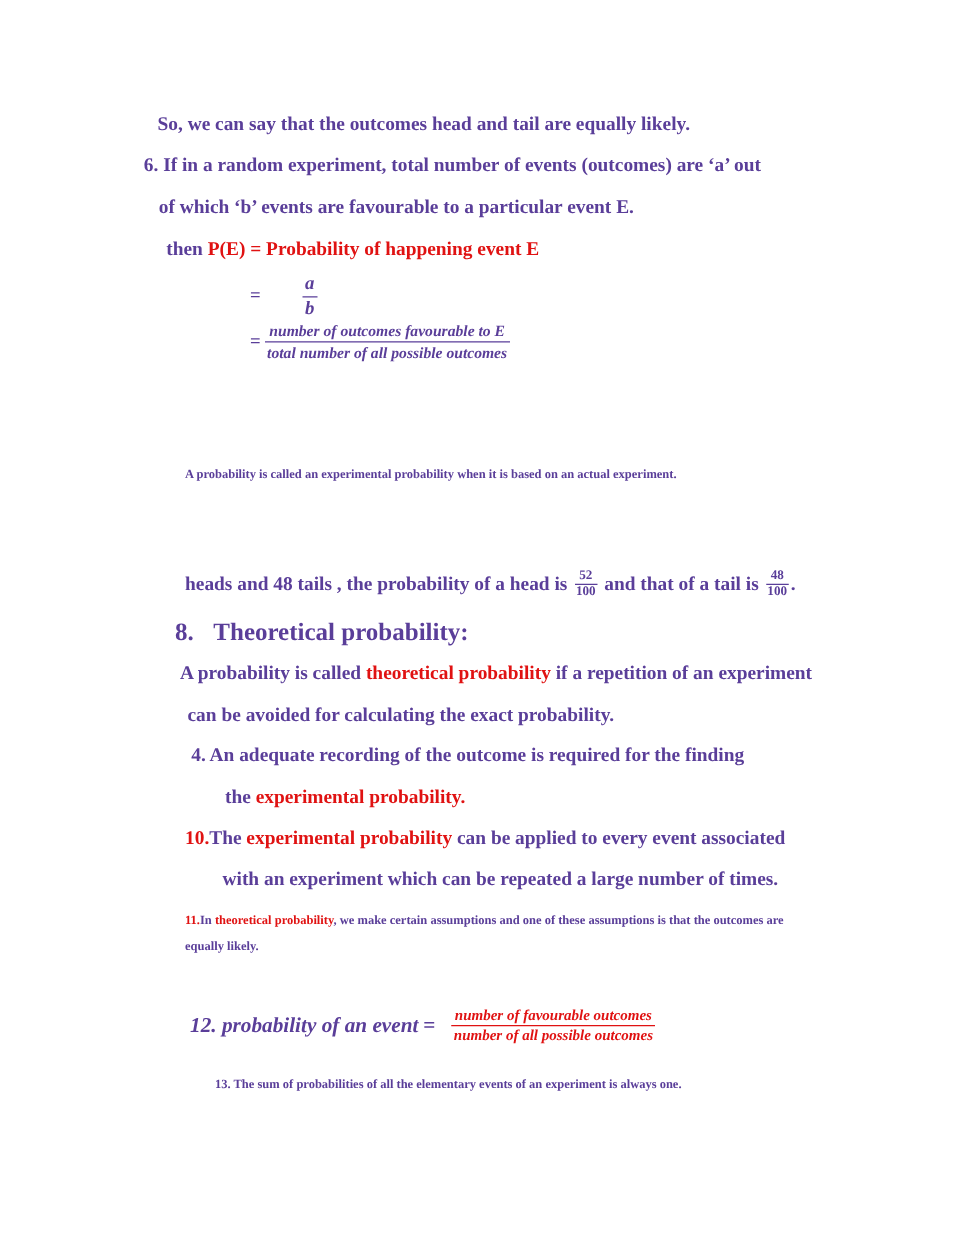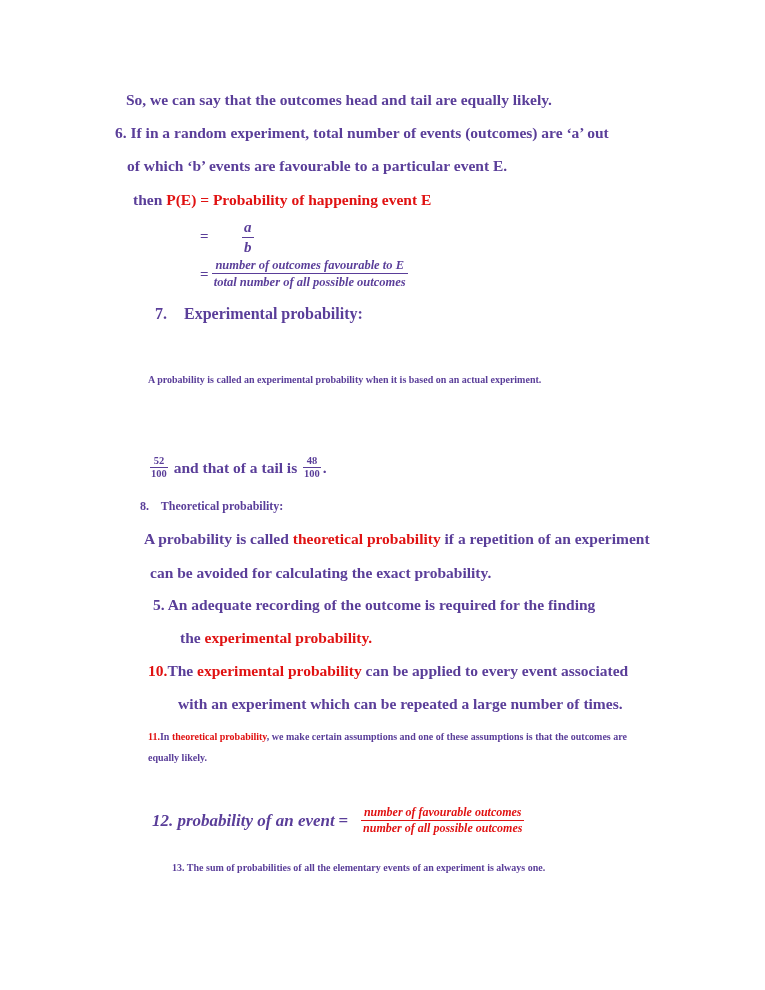--- a/index.html
+++ b/index.html
@@ -91,21 +91,21 @@
   #l-intro        { left: 126px; top: 90px; }
   #l-item6a       { left: 115px; top: 123px; }
   #l-item6b       { left: 127px; top: 156px; }
   #l-item6c       { left: 133px; top: 190px; }
   #eq-ab          { left: 200px; top: 219px; font-size: 15px; }
   #eq-long        { left: 200px; top: 258px; font-size: 12.5px; }
   #l-item7        { left: 155px; top: 304px; font-size: 16px; }
   #p-expdef       { left: 148px; top: 369px; width: 520px; }
   #l-eg1          { left: 148px; top: 424px; }
   #l-eg2          { left: 148px; top: 455px; }
-  #l-item8        { left: 140px; top: 496px; font-size: 12px; }
+  #l-item8        { left: 140px; top: 496px; font-size: 20px; }
   #l-item8a       { left: 144px; top: 529px; }
   #l-item8b       { left: 150px; top: 563px; }
   #l-item9a       { left: 153px; top: 595px; }
   #l-item9b       { left: 180px; top: 628px; }
   #l-item10a      { left: 148px; top: 661px; }
   #l-item10b      { left: 178px; top: 694px; }
   #p-item11       { left: 148px; top: 726px; width: 510px; }
   #eq-item12      { left: 152px; top: 806px; }
   #p-item13       { left: 172px; top: 857px; width: 460px; }
 </style>
@@ -134,30 +134,26 @@
   </div>
 
   <div class="line red" id="eq-long">
     <span class="eqsign" style="font-size:15px;vertical-align:middle">=</span>
     <span class="frac mathital">
       <span class="num">number of outcomes  favourable to E</span>
       <span class="den">total number of all possible outcomes</span>
     </span>
   </div>
 
-  <div class="line red" id="l-item7">
-    <span>7.</span>
-    <span style="display:inline-block;width:9px"></span>
-    <span>Experimental probability:</span>
-  </div>
 
   <div class="wrapline purple" id="p-expdef">A probability is called an experimental probability when it is based on an actual experiment.</div>
 
 
   <div class="line purple" id="l-eg2">
+    <span>heads and 48 tails , the probability of a head is</span>
     <span class="ifrac">
       <span class="num">52</span>
       <span class="den">100</span>
     </span>
     <span>and that of a tail is</span>
     <span class="ifrac">
       <span class="num">48</span>
       <span class="den">100</span>
     </span><span>.</span>
   </div>
@@ -167,21 +163,21 @@
     <span style="display:inline-block;width:6px"></span>
     <span>Theoretical probability:</span>
   </div>
 
   <div class="line purple" id="l-item8b">can be avoided for calculating the exact probability.</div>
 
   <div class="line" id="l-item8a">
     <span class="purple">A probability is called </span><span class="red">theoretical probability</span><span class="purple"> if a repetition of an experiment</span>
   </div>
 
-  <div class="line purple" id="l-item9a">5. An adequate recording of the outcome is required for the finding</div>
+  <div class="line purple" id="l-item9a">4. An adequate recording of the outcome is required for the finding</div>
 
   <div class="line" id="l-item9b">
     <span class="purple">the </span><span class="red">experimental probability</span><span class="red">.</span>
   </div>
 
   <div class="line" id="l-item10a">
     <span class="red">10.</span><span class="purple">The </span><span class="red">experimental probability</span><span class="purple"> can be applied to every event associated</span>
   </div>
 
   <div class="line purple" id="l-item10b">with an experiment which can be repeated a large number of times.</div>

